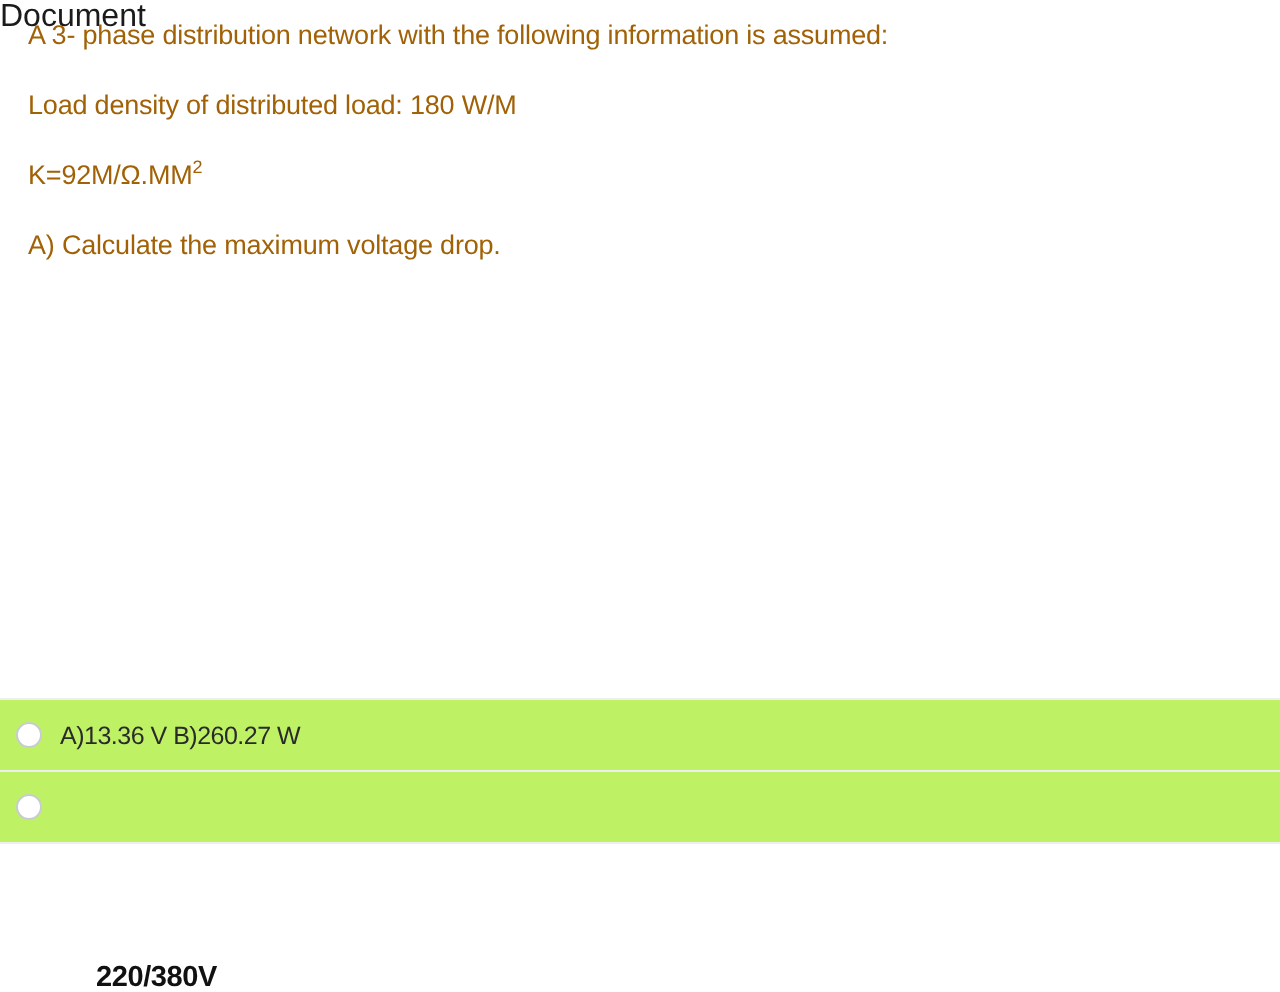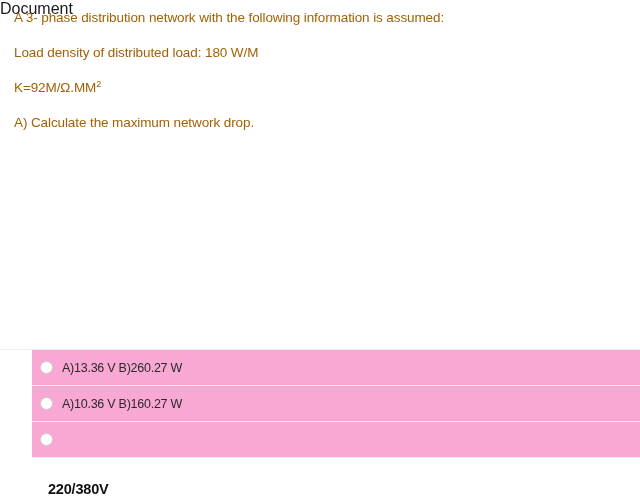--- a/index.html
+++ b/index.html
@@ -67,22 +67,21 @@
     border-top: 1px solid #eceef0;
   }
   .option-row {
     position: relative;
     height: 36px;
     border-bottom: 1px solid #eceef0;
     display: flex;
     align-items: center;
     padding-left: 8px;
     box-sizing: border-box;
-    background: #f9a8d4;
-    margin-left: 32px;
+    background: #bef264;
   }
   .radio {
     width: 11px;
     height: 11px;
     border: 1px solid #c7ccd1;
     border-radius: 50%;
     background: #ffffff;
     flex: 0 0 auto;
     margin-right: 9px;
   }
@@ -96,40 +95,36 @@
 </head>
 <body>
 
 
 
 
 <div class="question-block">
   <p class="q-line">A 3- phase distribution network with the following information is assumed:</p>
   <p class="q-line">Load density of distributed load: 180 W/M</p>
   <p class="q-line"><span>K=92M/Ω.MM</span><sup>2</sup></p>
-  <p class="q-line">A) Calculate the maximum network drop.</p>
+  <p class="q-line">A) Calculate the maximum voltage drop.</p>
 </div>
 
 
 <div class="diagram">
 
   <div class="xfmr-label">220/380V</div>
 
 </div>
 
 
 <div class="options">
   <div class="option-row">
     <span class="radio"></span>
     <span class="option-text">A)13.36 V B)260.27 W</span>
   </div>
   <div class="option-row">
     <span class="radio"></span>
-    <span class="option-text">A)10.36 V B)160.27 W</span>
-  </div>
-  <div class="option-row">
-    <span class="radio"></span>
   </div>
 </div>
 
 
 
 <domain>Document</domain>
 
 </body></html>

